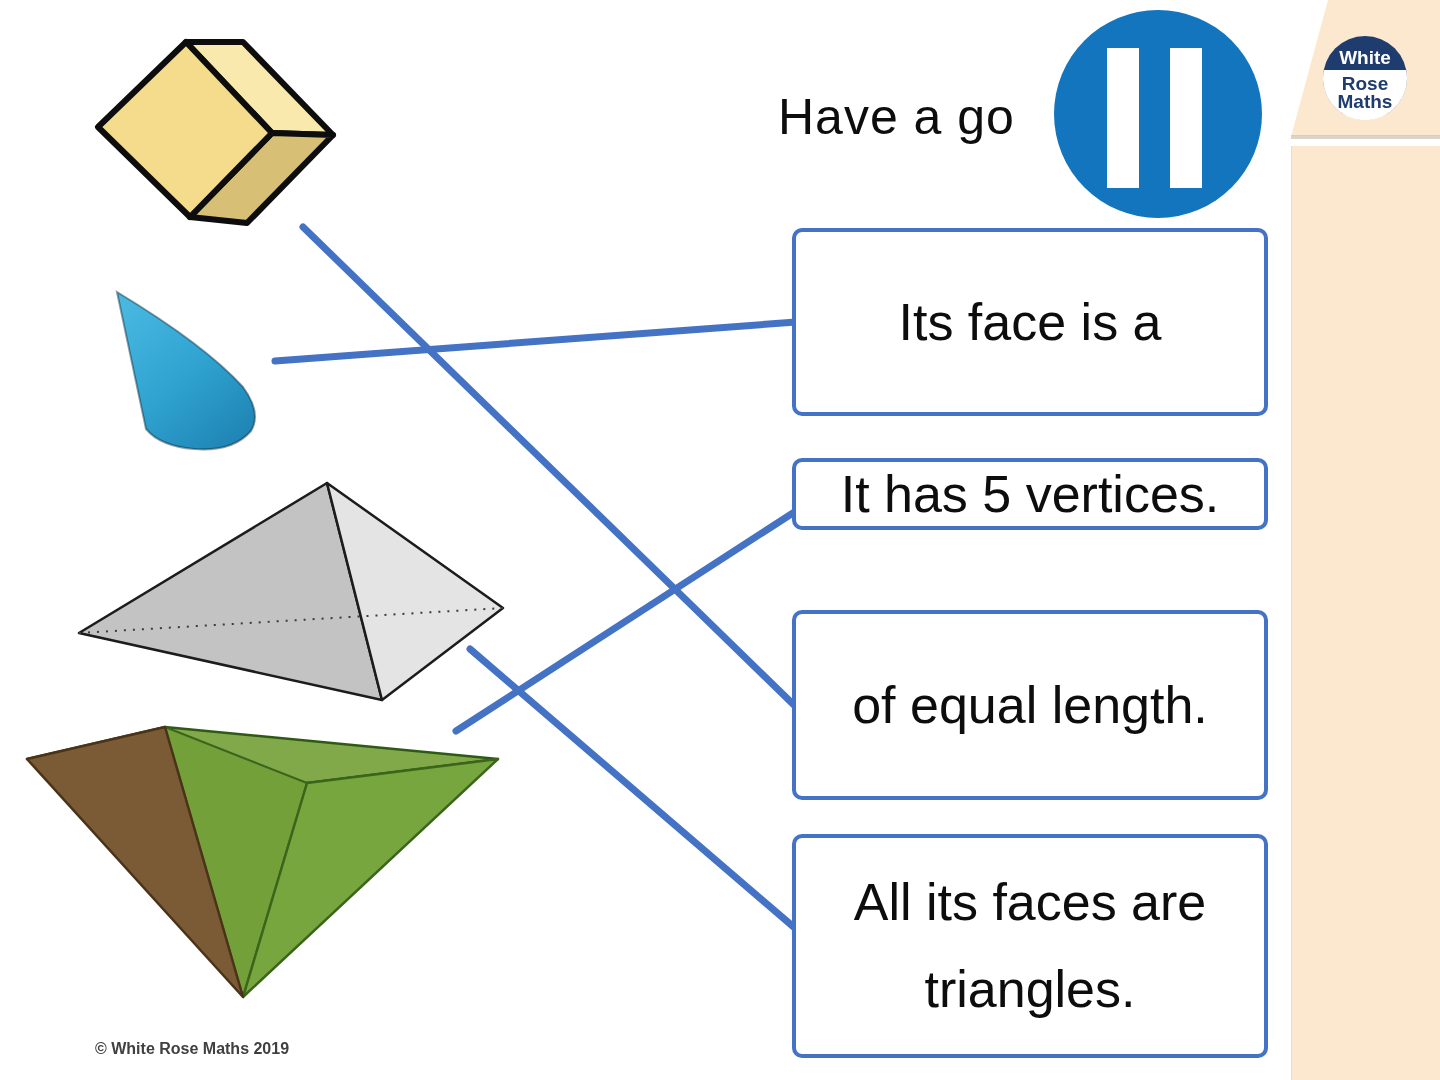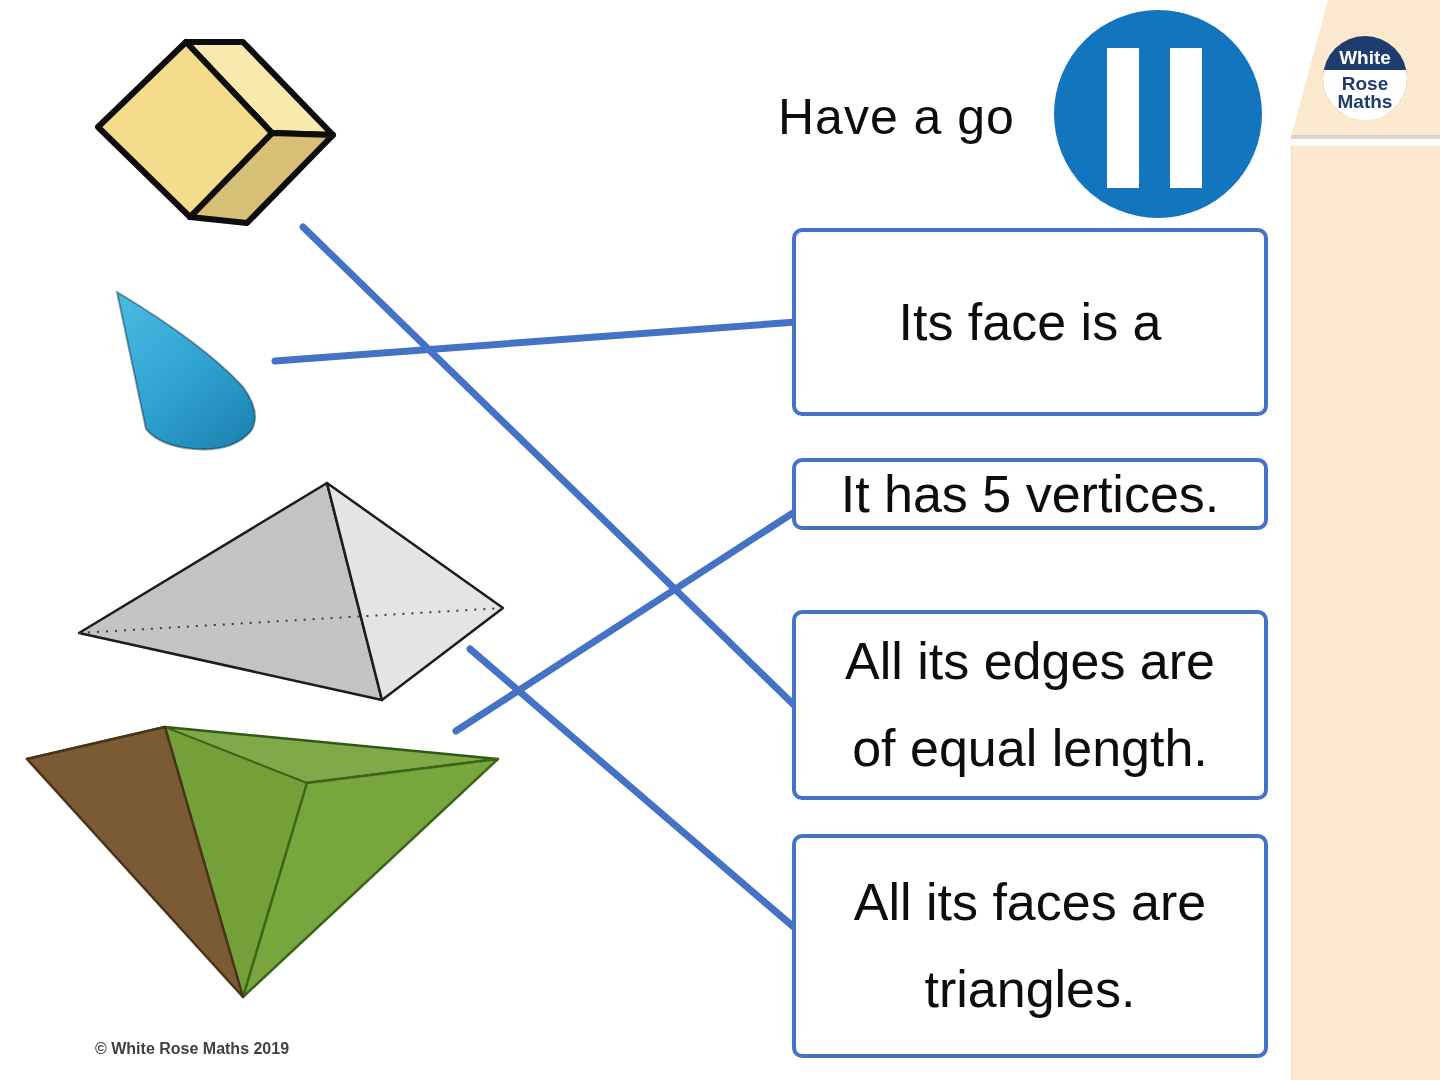--- a/index.html
+++ b/index.html
@@ -122,21 +122,20 @@
   </div>
 
   <div class="card card2">
     <div class="lines">
       <span>It has 5 vertices.</span>
     </div>
   </div>
 
   <div class="card card3">
     <div class="lines">
-      <span>All its edges are</span>
       <span>of equal length.</span>
     </div>
   </div>
 
   <div class="card card4">
     <div class="lines">
       <span>All its faces are</span>
       <span>triangles.</span>
     </div>
   </div>

